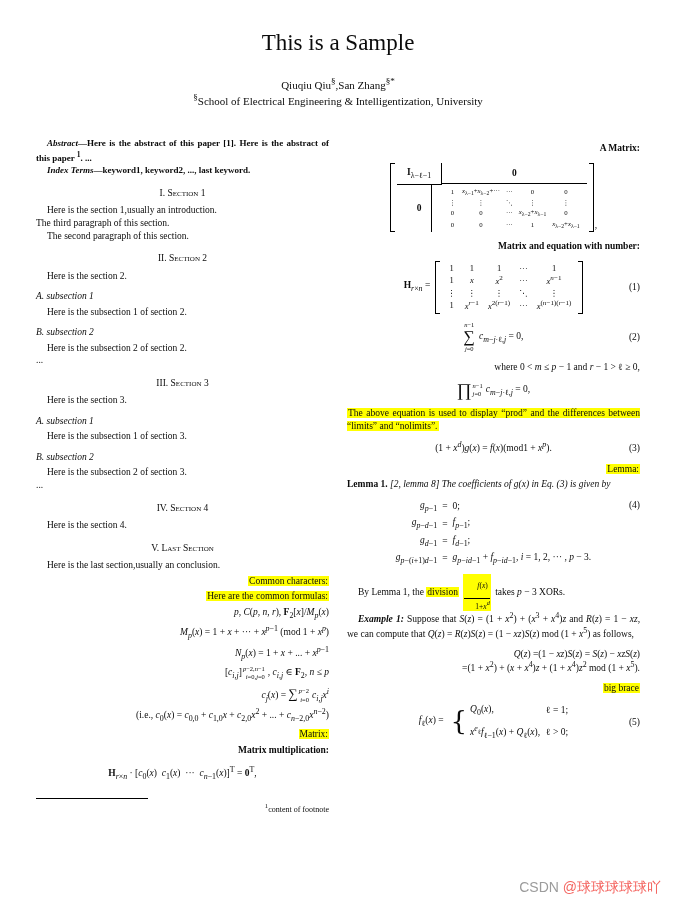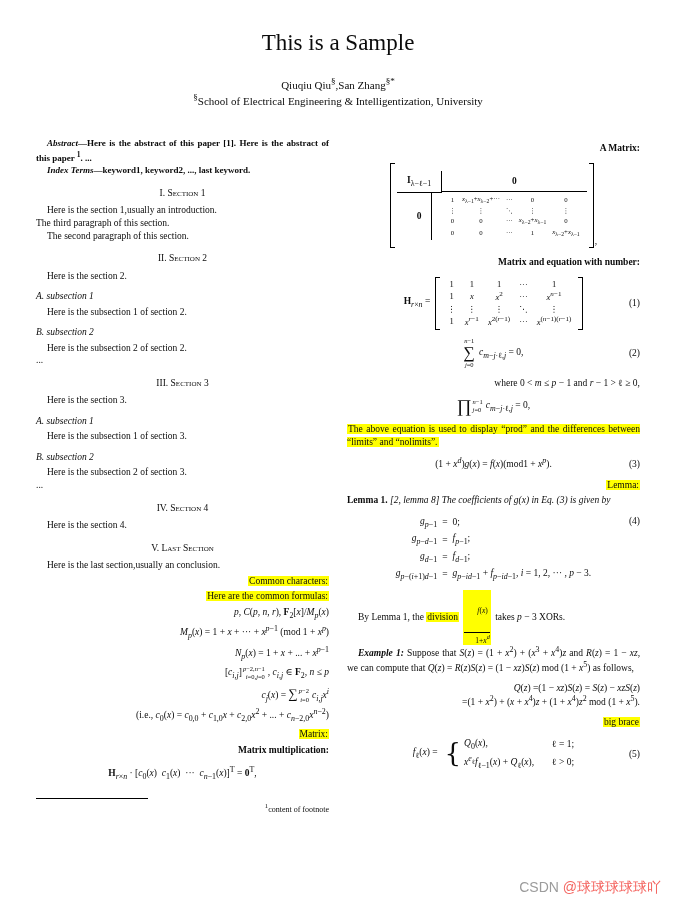--- a/index.html
+++ b/index.html
@@ -34,36 +34,36 @@
   .eq .tag-top { top: 0; transform: none; }
   .eq-lhs { margin-right: 5px; white-space: nowrap; }
   .trail { align-self: flex-end; margin-left: 1px; }
 
   .mwrap { display: inline-flex; align-items: stretch; }
   .bracket { width: 4px; flex: 0 0 4px; }
   .bl { border-left: 1px solid #000; border-top: 1px solid #000; border-bottom: 1px solid #000; }
   .br { border-right: 1px solid #000; border-top: 1px solid #000; border-bottom: 1px solid #000; }
 
   .matrix { display: inline-grid; align-items: center; justify-items: center; gap: 1px 9px; padding: 2px 7px; font-size: 8.5px; line-height: 1.25; }
-  .bigm { display: inline-grid; grid-template-columns: auto auto; align-items: center; justify-items: center; margin: 8px 2px; }
+  .bigm { display: inline-grid; grid-template-columns: auto auto; align-items: center; justify-items: center; margin: 0 2px; }
   .bm-cell { padding: 3px 10px; }
   .c-I { border-right: 1px solid #000; border-bottom: 1px solid #000; }
   .c-top0 { border-bottom: 1px solid #000; font-weight: bold; width: 100%; text-align: center; box-sizing: border-box; }
   .c-left0 { border-right: 1px solid #000; font-weight: bold; height: 100%; display: flex; align-items: center; box-sizing: border-box; }
   .inner { font-size: 6.8px; gap: 1px 6px; }
 
   .bigop { display: inline-flex; flex-direction: column; align-items: center; line-height: 1; margin-right: 4px; }
   .bigop .lim { font-size: 6.5px; }
   .bigop .op { font-size: 16px; margin: 1px 0; }
   .prod-op { font-size: 18px; line-height: 1; }
   .ss { display: inline-flex; flex-direction: column; justify-content: center; font-size: 6.5px; line-height: 1.25; vertical-align: middle; margin: 0 3px 0 1px; }
   .sum-inline { font-size: 13px; }
 
   .frac { display: inline-flex; flex-direction: column; align-items: center; vertical-align: middle; font-size: 7.5px; line-height: 1.3; margin: 0 2px; }
-  .frac .num { border-bottom: 1px solid #000; padding: 16px 2px; }
+  .frac .num { border-bottom: 1px solid #000; padding: 7px 2px; }
 
   .align3 { display: inline-grid; gap: 2px 5px; align-items: center; }
   .align3 .mcell:nth-child(3n+1) { justify-self: end; }
   .align3 .mcell:nth-child(3n)   { justify-self: start; }
 
   .cases { display: inline-grid; gap: 2px 18px; align-items: center; }
   .cases .mcell { justify-self: start; }
   .brace { font-size: 26px; font-weight: 300; line-height: 0.9; margin: 0 3px 0 2px; font-family: "DejaVu Serif", serif; }
 
   .where { margin: 4px 0 4px 14px; }
@@ -278,21 +278,21 @@
       <div class="qblock">
         <p class="qline"><i>Q</i>(<i>z</i>) =(1 − <i>xz</i>)<i>S</i>(<i>z</i>) = <i>S</i>(<i>z</i>) − <i>xzS</i>(<i>z</i>)</p>
         <p class="qline q2">=(1 + <i>x</i><sup>2</sup>) + (<i>x</i> + <i>x</i><sup>4</sup>)<i>z</i> + (1 + <i>x</i><sup>4</sup>)<i>z</i><sup>2</sup> mod (1 + <i>x</i><sup>5</sup>).</p>
       </div>
 
       <p class="line"><span class="hl">big brace</span></p>
 
       <div class="eq">
         <span class="eq-lhs"><i>f</i><sub>ℓ</sub>(<i>x</i>) =</span>
         <span class="brace">{</span>
-        <span class="cases" style="grid-template-columns: repeat(2, auto);">
+        <span class="cases" style="grid-template-columns: repeat(2, auto); gap: 6px;">
             <span class="mcell"><i>Q</i><sub>0</sub>(<i>x</i>),</span>
             <span class="mcell">ℓ = 1;</span>
             <span class="mcell"><i>x</i><sup><i>e</i><sub>ℓ</sub></sup><i>f</i><sub>ℓ−1</sub>(<i>x</i>) + <i>Q</i><sub>ℓ</sub>(<i>x</i>),</span>
             <span class="mcell">ℓ &gt; 0;</span>
           </span>
         <span class="tag">(5)</span>
       </div>
     </div>
 
   </div>

